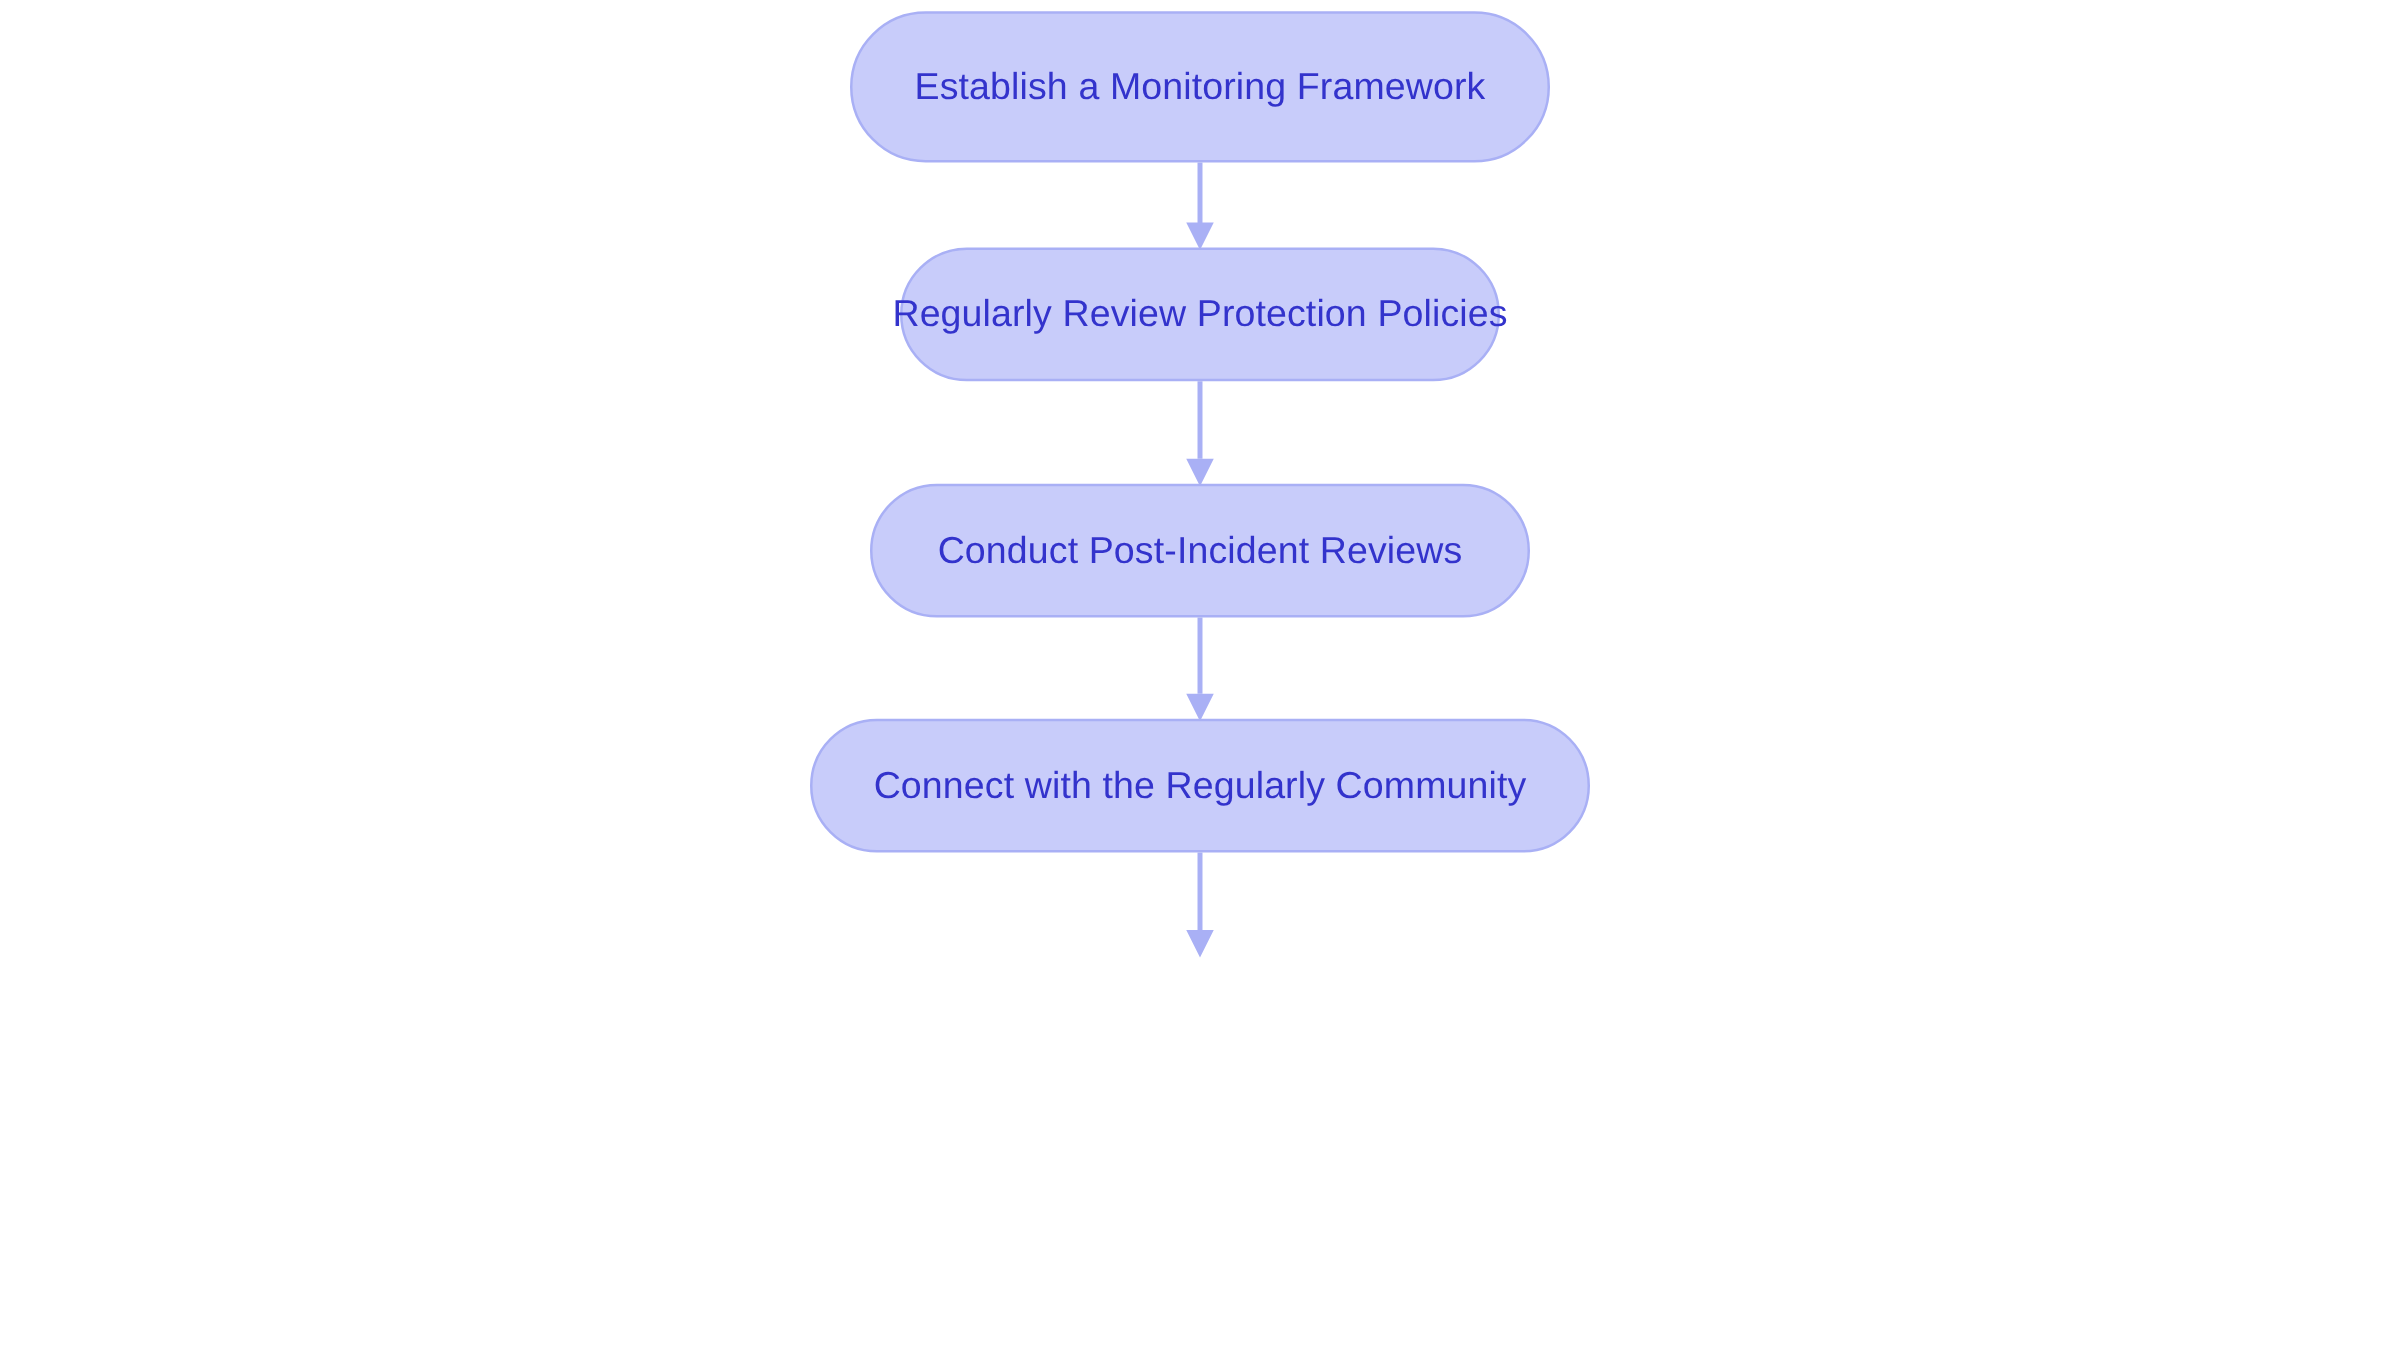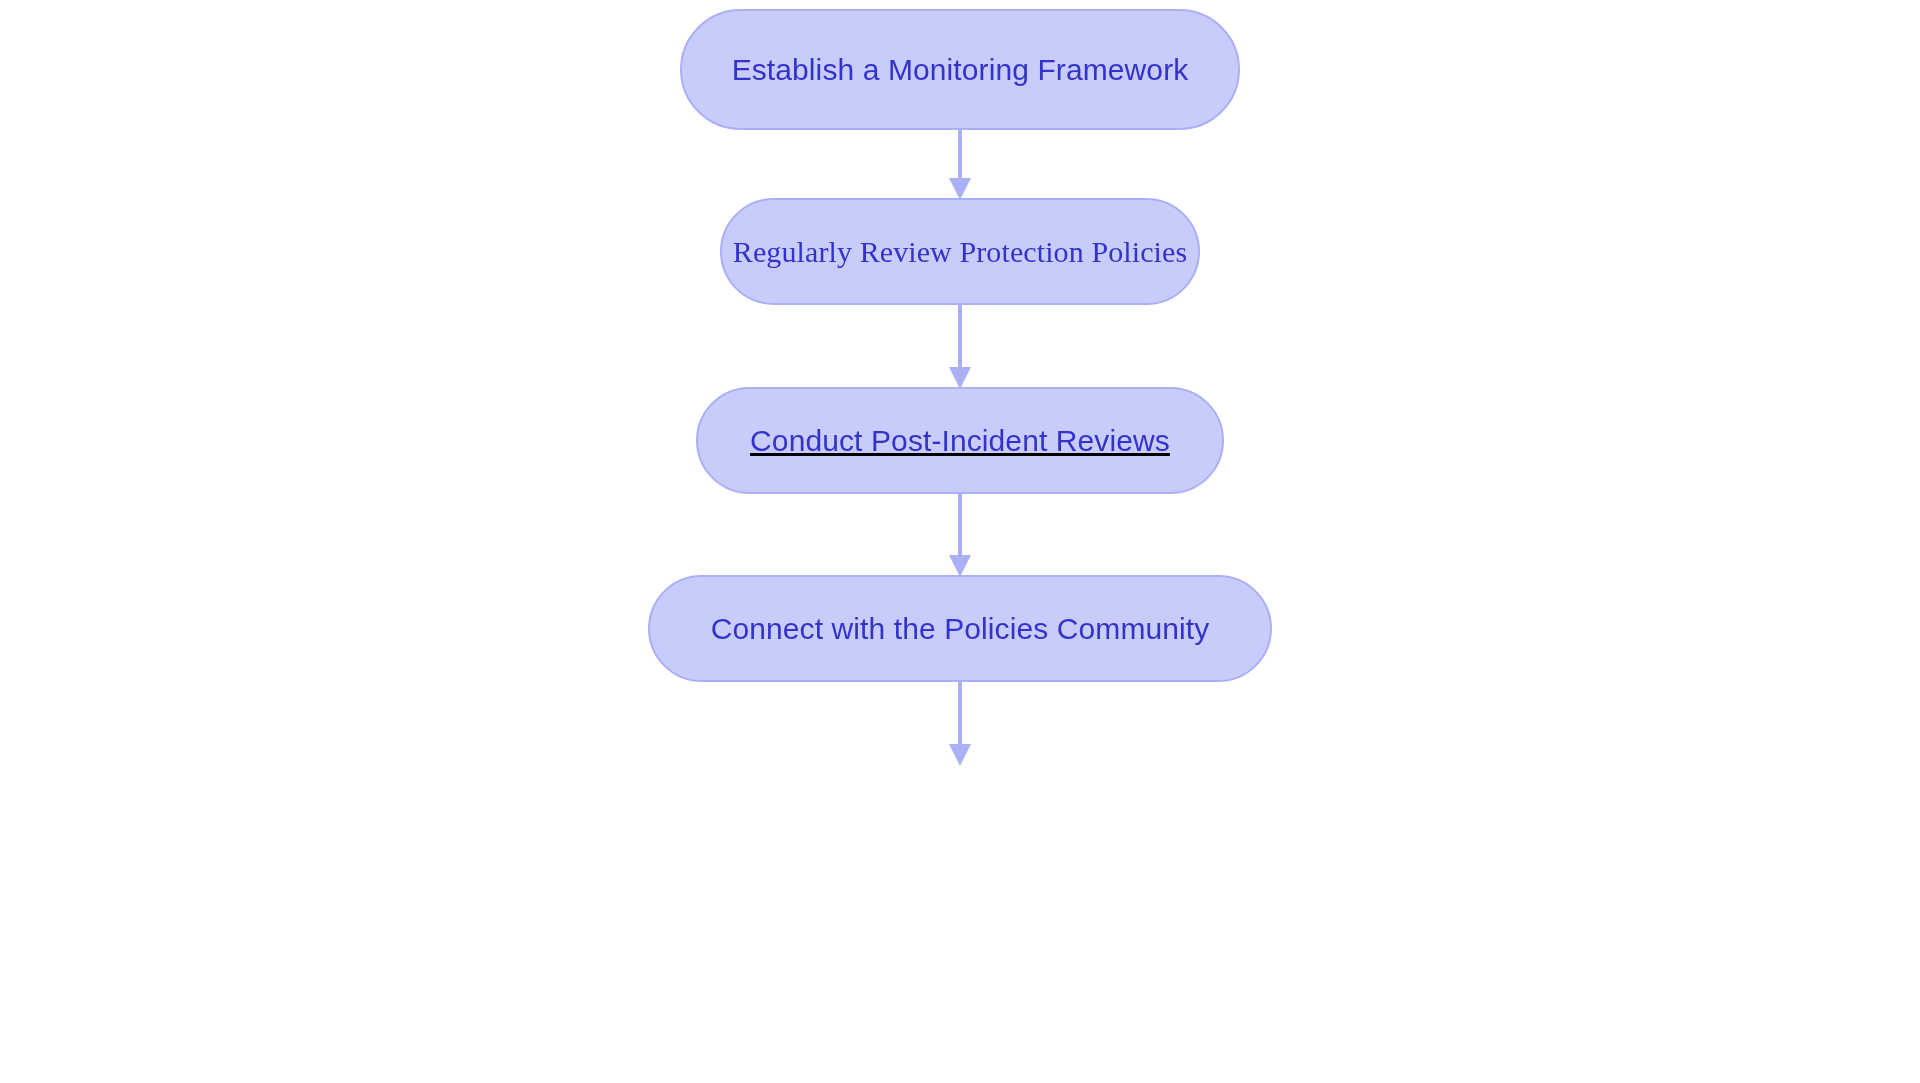--- a/index.html
+++ b/index.html
@@ -57,26 +57,26 @@
     justify-content: center;
   }
   .flow-connector svg {
     display: block;
     overflow: visible;
   }
 
   
   .stage-1 { top: 9px;   height: 121px; }
   .stage-2 { top: 198px; height: 107px; }
-  .stage-3 { top: 387px; height: 107px; text-decoration: underline; }
+  .stage-3 { top: 387px; height: 107px; }
   .stage-4 { top: 575px; height: 107px; }
   .stage-5 { top: 764px; height: 107px; }
 
   .node-1 { width: 560px; height: 121px; }
-  .node-2 { width: 480px; height: 107px; font-family: Liberation Serif, serif; }
+  .node-2 { width: 480px; height: 107px; }
   .node-3 { width: 528px; height: 107px; }
   .node-4 { width: 624px; height: 107px; }
   .node-5 { width: 520px; height: 107px; }
 
   .conn-1 { top: 130px; height: 70px; }
   .conn-2 { top: 305px; height: 84px; }
   .conn-3 { top: 494px; height: 83px; }
   .conn-4 { top: 682px; height: 84px; }
 </style>
 </head>
@@ -118,21 +118,21 @@
 
   <div class="flow-connector conn-3">
     <svg width="24" height="83" viewBox="0 0 24 83" aria-hidden="true">
       <line x1="12" y1="0" x2="12" y2="61" stroke="#a9b0f5" stroke-width="4"></line>
       <polygon points="1,61 23,61 12,83" fill="#a9b0f5"></polygon>
     </svg>
   </div>
 
   <div class="flow-stage stage-4">
     <div class="flow-node node-4">
-      <span>Connect with the Policies Community</span>
+      <span>Connect with the Regularly Community</span>
     </div>
   </div>
 
   <div class="flow-connector conn-4">
     <svg width="24" height="84" viewBox="0 0 24 84" aria-hidden="true">
       <line x1="12" y1="0" x2="12" y2="62" stroke="#a9b0f5" stroke-width="4"></line>
       <polygon points="1,62 23,62 12,84" fill="#a9b0f5"></polygon>
     </svg>
   </div>
 

